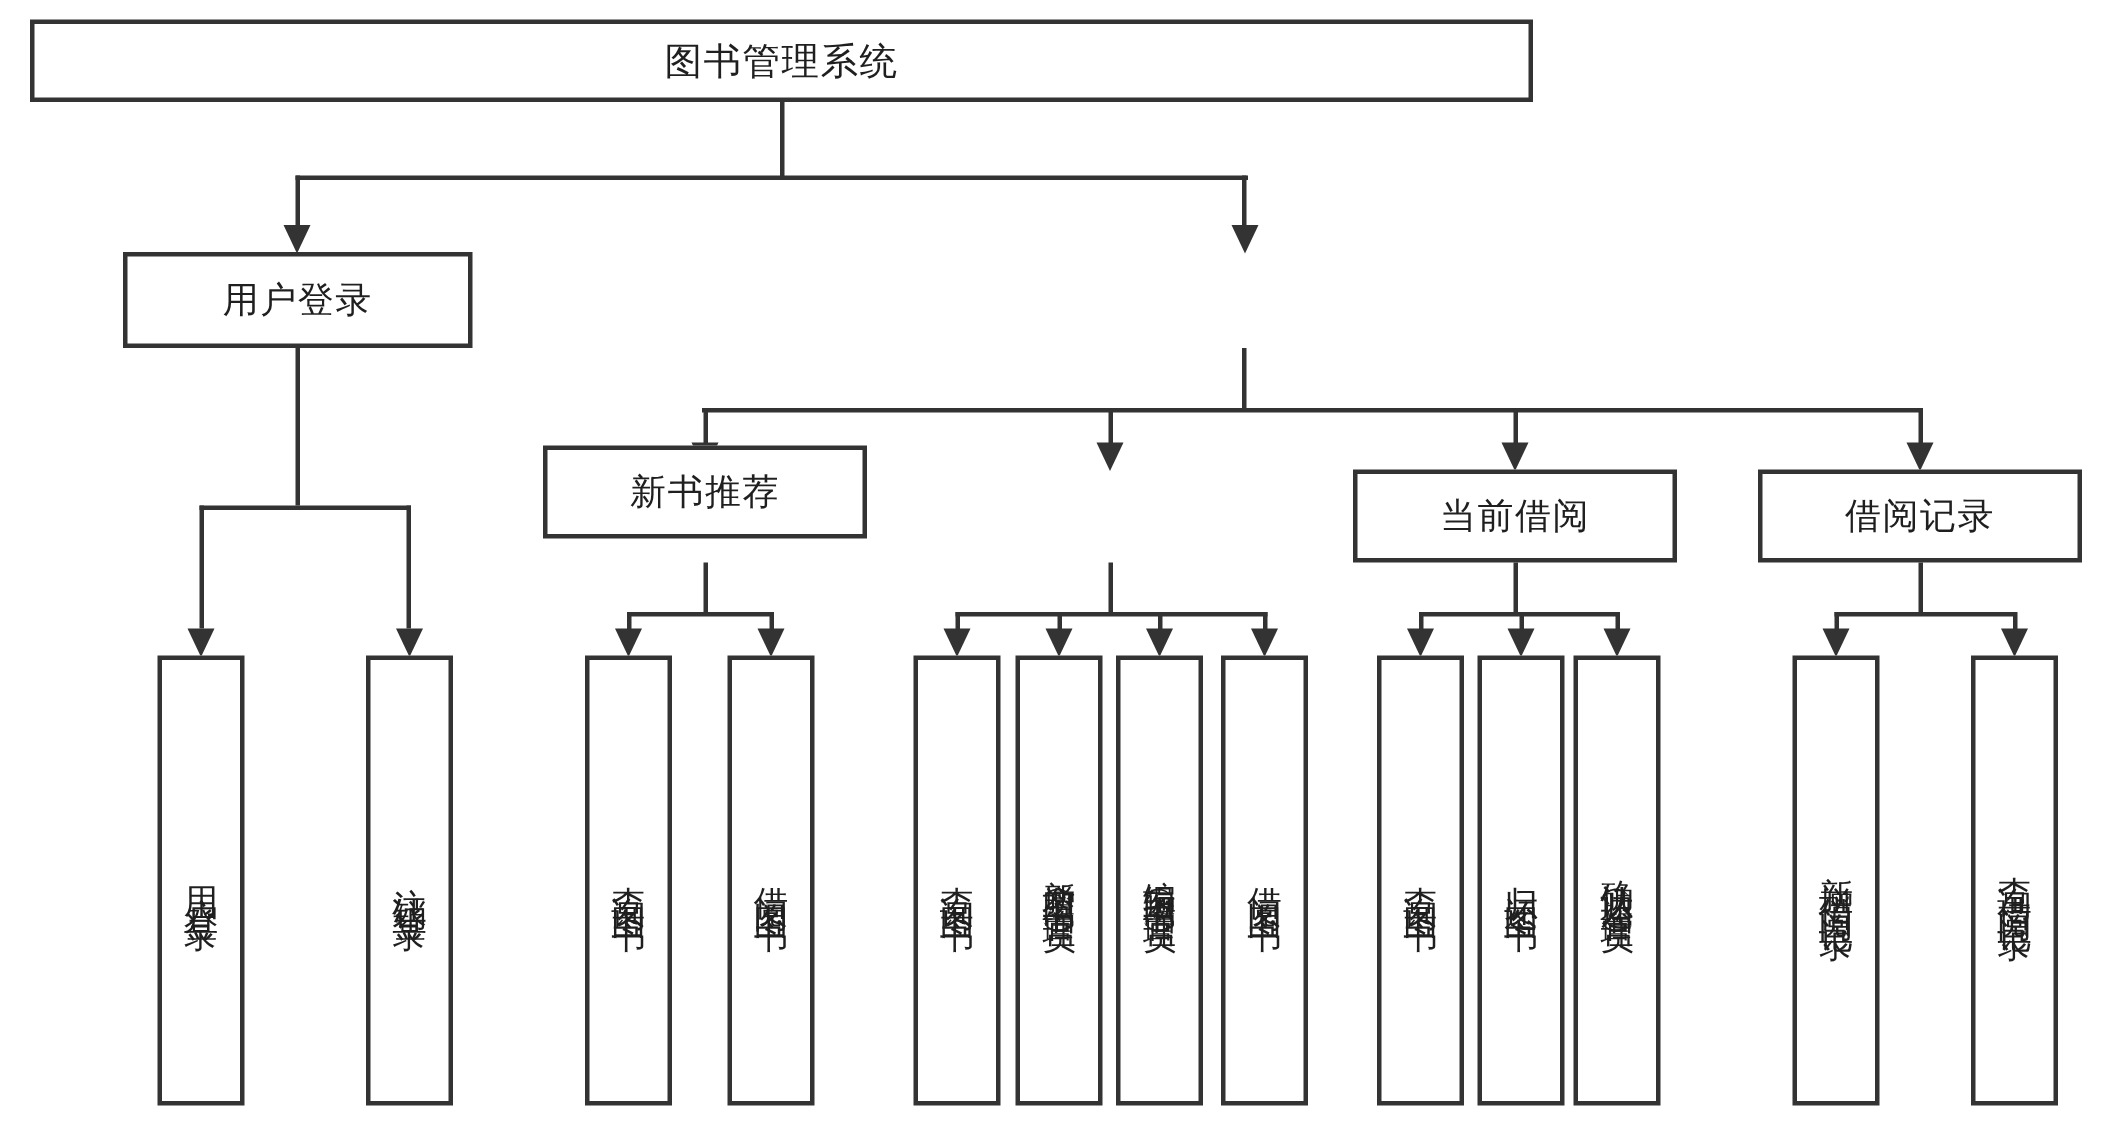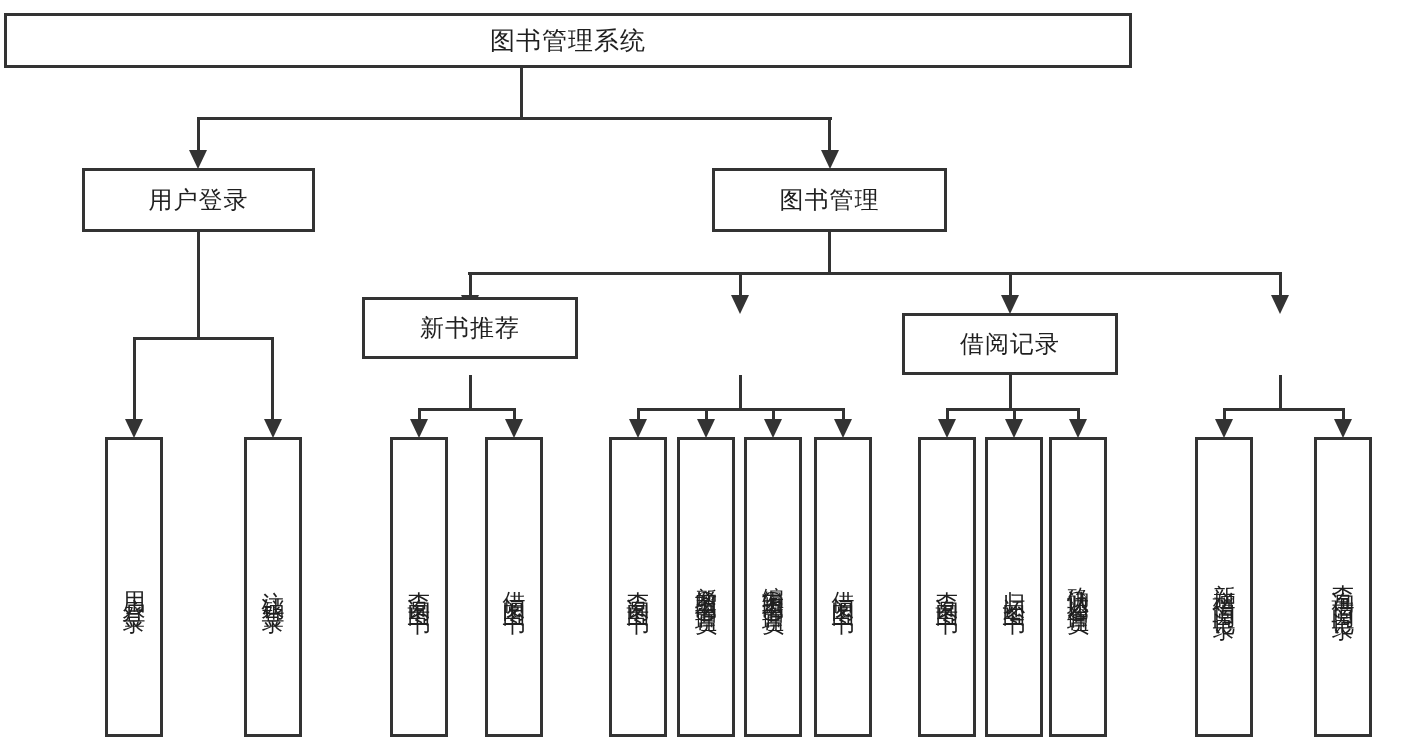--- a/index.html
+++ b/index.html
@@ -59,38 +59,35 @@
     letter-spacing: 1px;
     text-shadow: 0 0 3px #ffffff, 1px 1px 0 #ffffff;
     white-space: nowrap;
   }
 </style>
 </head>
 <body>
 
 <div class="canvas">
 
-  <div class="box root" style="left:4px;top:13px;width:1128px;height:55px">
+  <div class="box root" style="left:20px;top:13px;width:1002px;height:55px">
     <span class="hlabel">图书管理系统</span>
   </div>
 
   <div>
     <div class="vline" style="left:520px;top:68px;height:50px"></div>
     <div class="hline" style="left:197px;top:117px;width:635px"></div>
     <div class="vline" style="left:197px;top:117px;height:35px"></div>
     <div class="arr" style="left:189px;top:150px"></div>
     <div class="vline" style="left:828px;top:117px;height:35px"></div>
     <div class="arr" style="left:821px;top:150px"></div>
   </div>
 
   <div class="box" style="left:82px;top:168px;width:233px;height:64px">
     <span class="hlabel">用户登录</span>
-  </div>
-  <div class="box" style="left:712px;top:168px;width:235px;height:64px">
-    <span class="hlabel">图书管理</span>
   </div>
 
   <div>
     <div class="vline" style="left:197px;top:232px;height:105px"></div>
     <div class="hline" style="left:133px;top:337px;width:141px"></div>
     <div class="vline" style="left:133px;top:337px;height:82px"></div>
     <div class="arr" style="left:125px;top:419px"></div>
     <div class="vline" style="left:271px;top:337px;height:82px"></div>
     <div class="arr" style="left:264px;top:419px"></div>
   </div>
@@ -105,20 +102,23 @@
     <div class="vline" style="left:1009px;top:272px;height:25px"></div>
     <div class="arr" style="left:1001px;top:295px"></div>
     <div class="vline" style="left:1279px;top:272px;height:25px"></div>
     <div class="arr" style="left:1271px;top:295px"></div>
   </div>
 
   <div class="box" style="left:362px;top:297px;width:216px;height:62px">
     <span class="hlabel">新书推荐</span>
   </div>
   <div class="box" style="left:902px;top:313px;width:216px;height:62px">
+    <span class="hlabel">当前借阅</span>
+  </div>
+  <div class="box" style="left:1172px;top:313px;width:216px;height:62px">
     <span class="hlabel">借阅记录</span>
   </div>
 
   <div>
     <div class="vline" style="left:469px;top:375px;height:33px"></div>
     <div class="hline" style="left:418px;top:408px;width:98px"></div>
     <div class="vline" style="left:418px;top:408px;height:13px"></div>
     <div class="arr" style="left:410px;top:419px"></div>
     <div class="vline" style="left:513px;top:408px;height:13px"></div>
     <div class="arr" style="left:505px;top:419px"></div>

